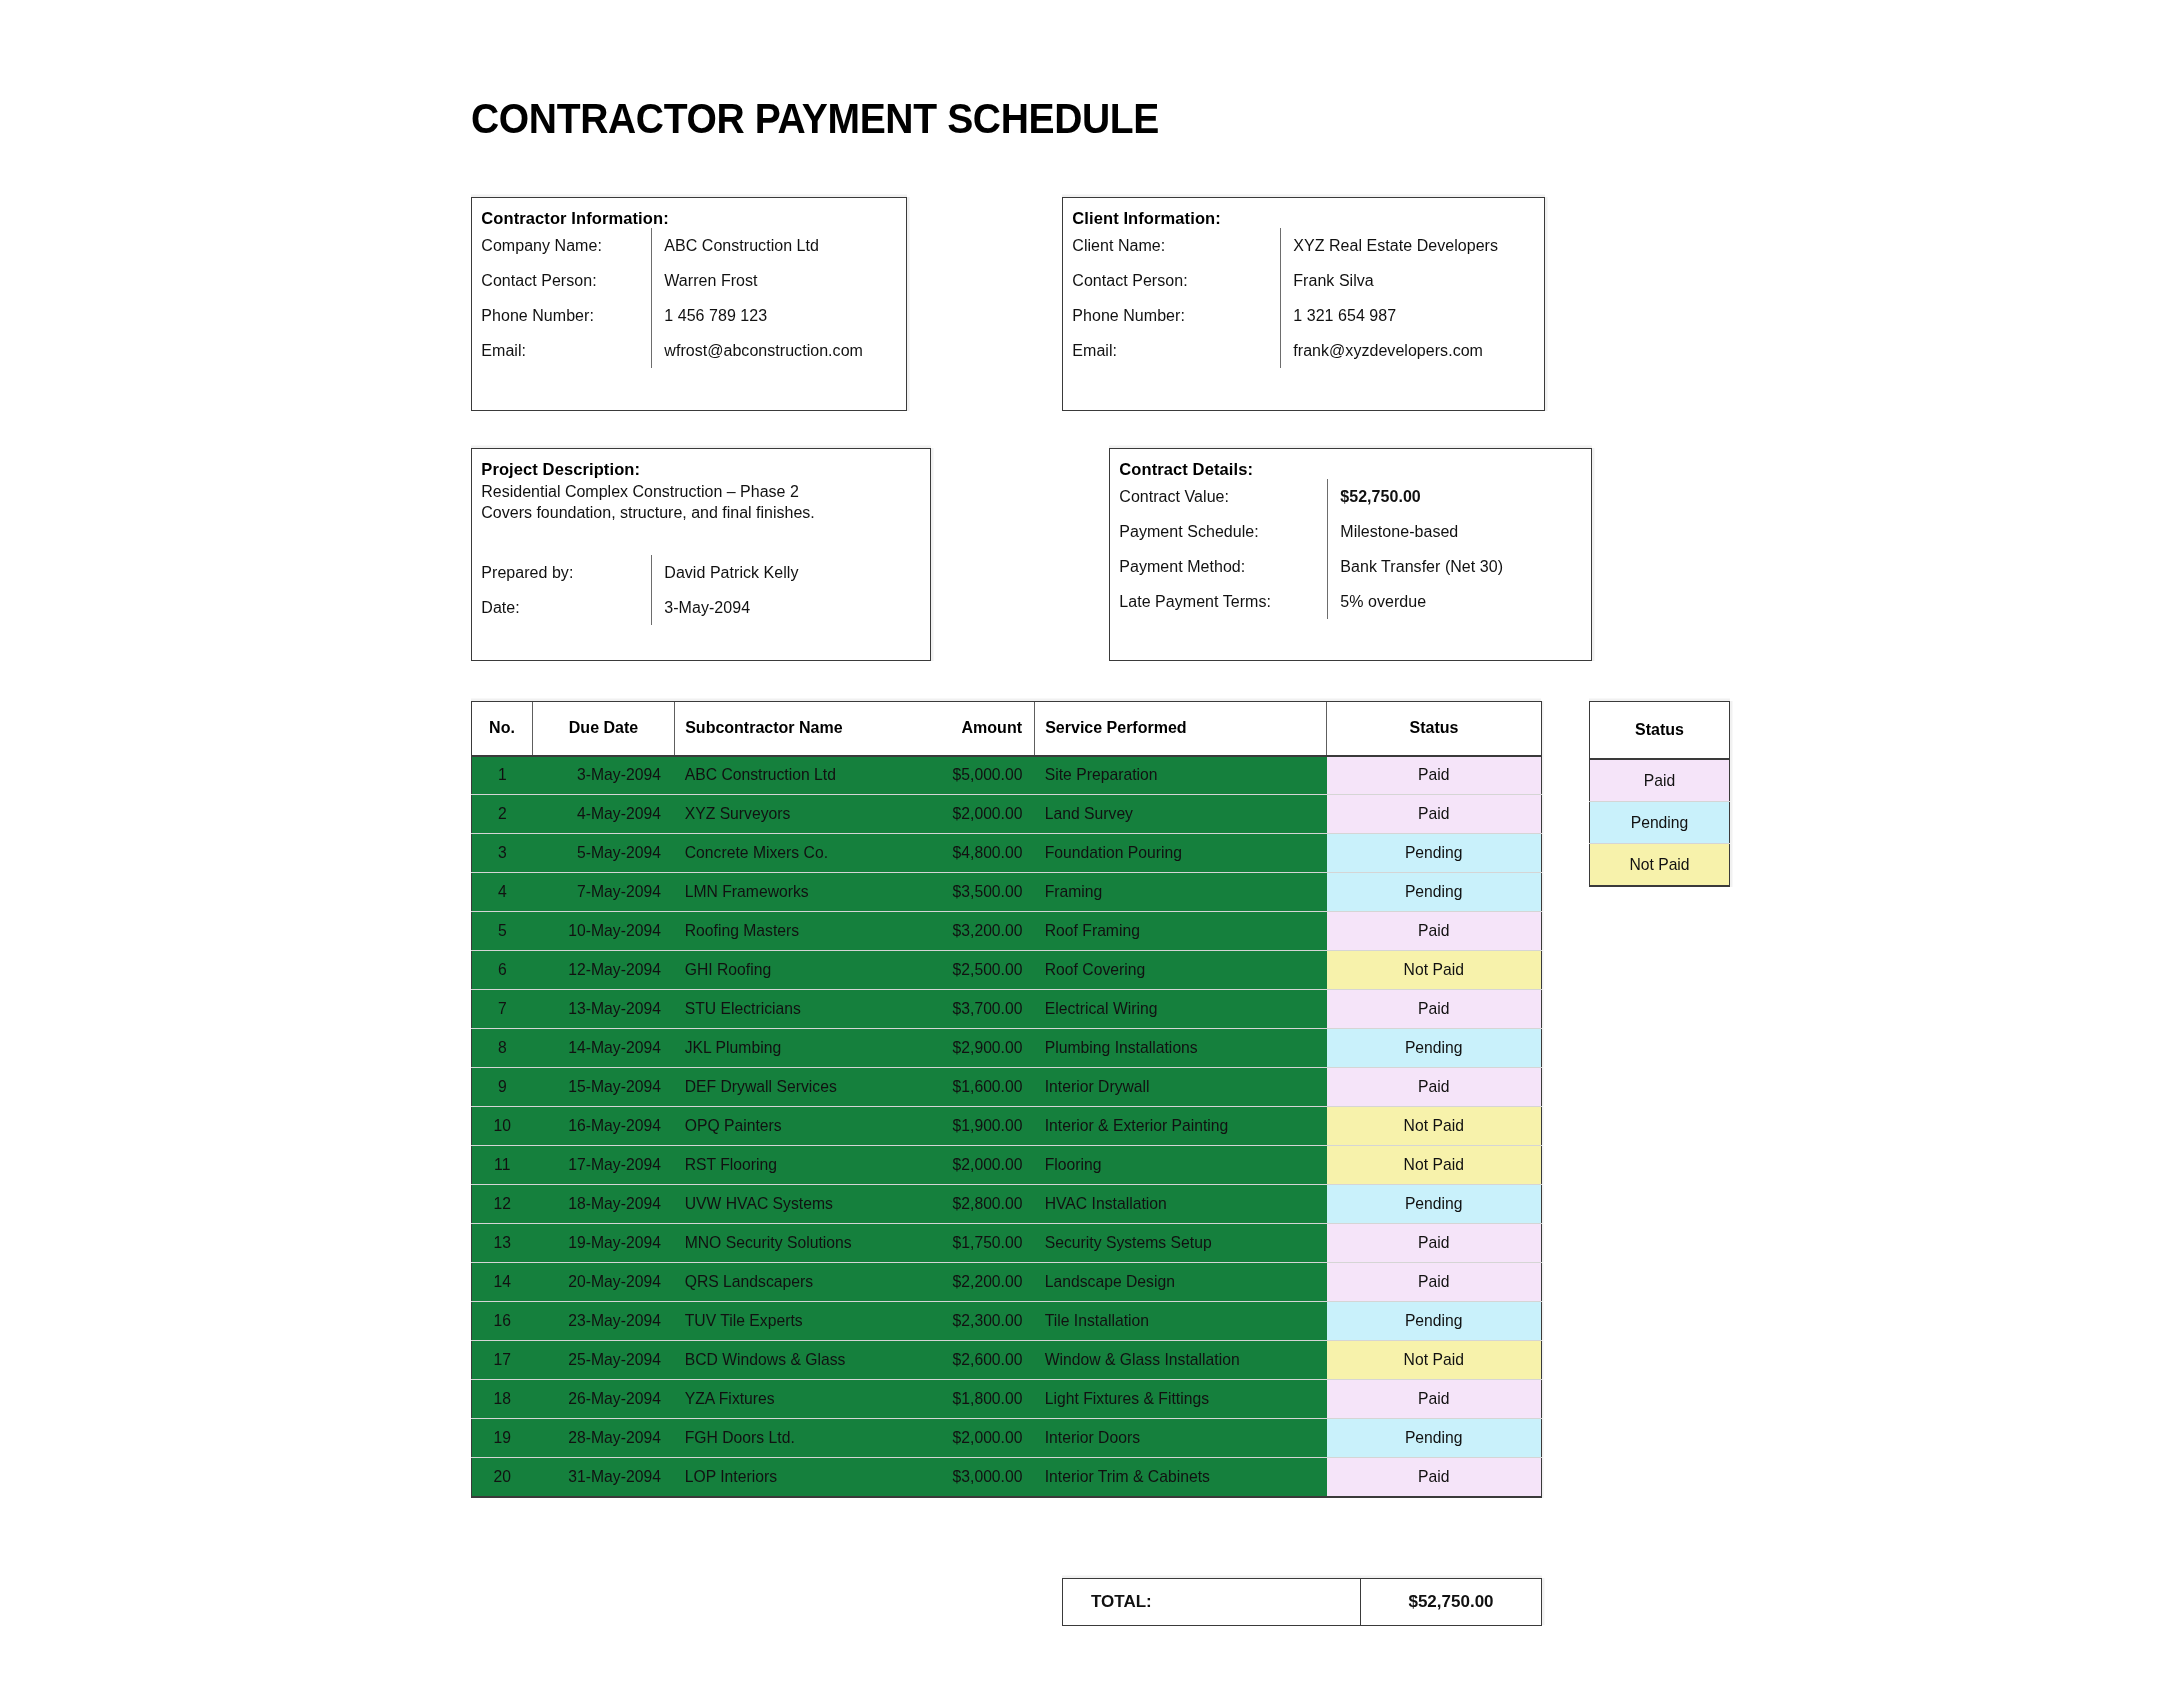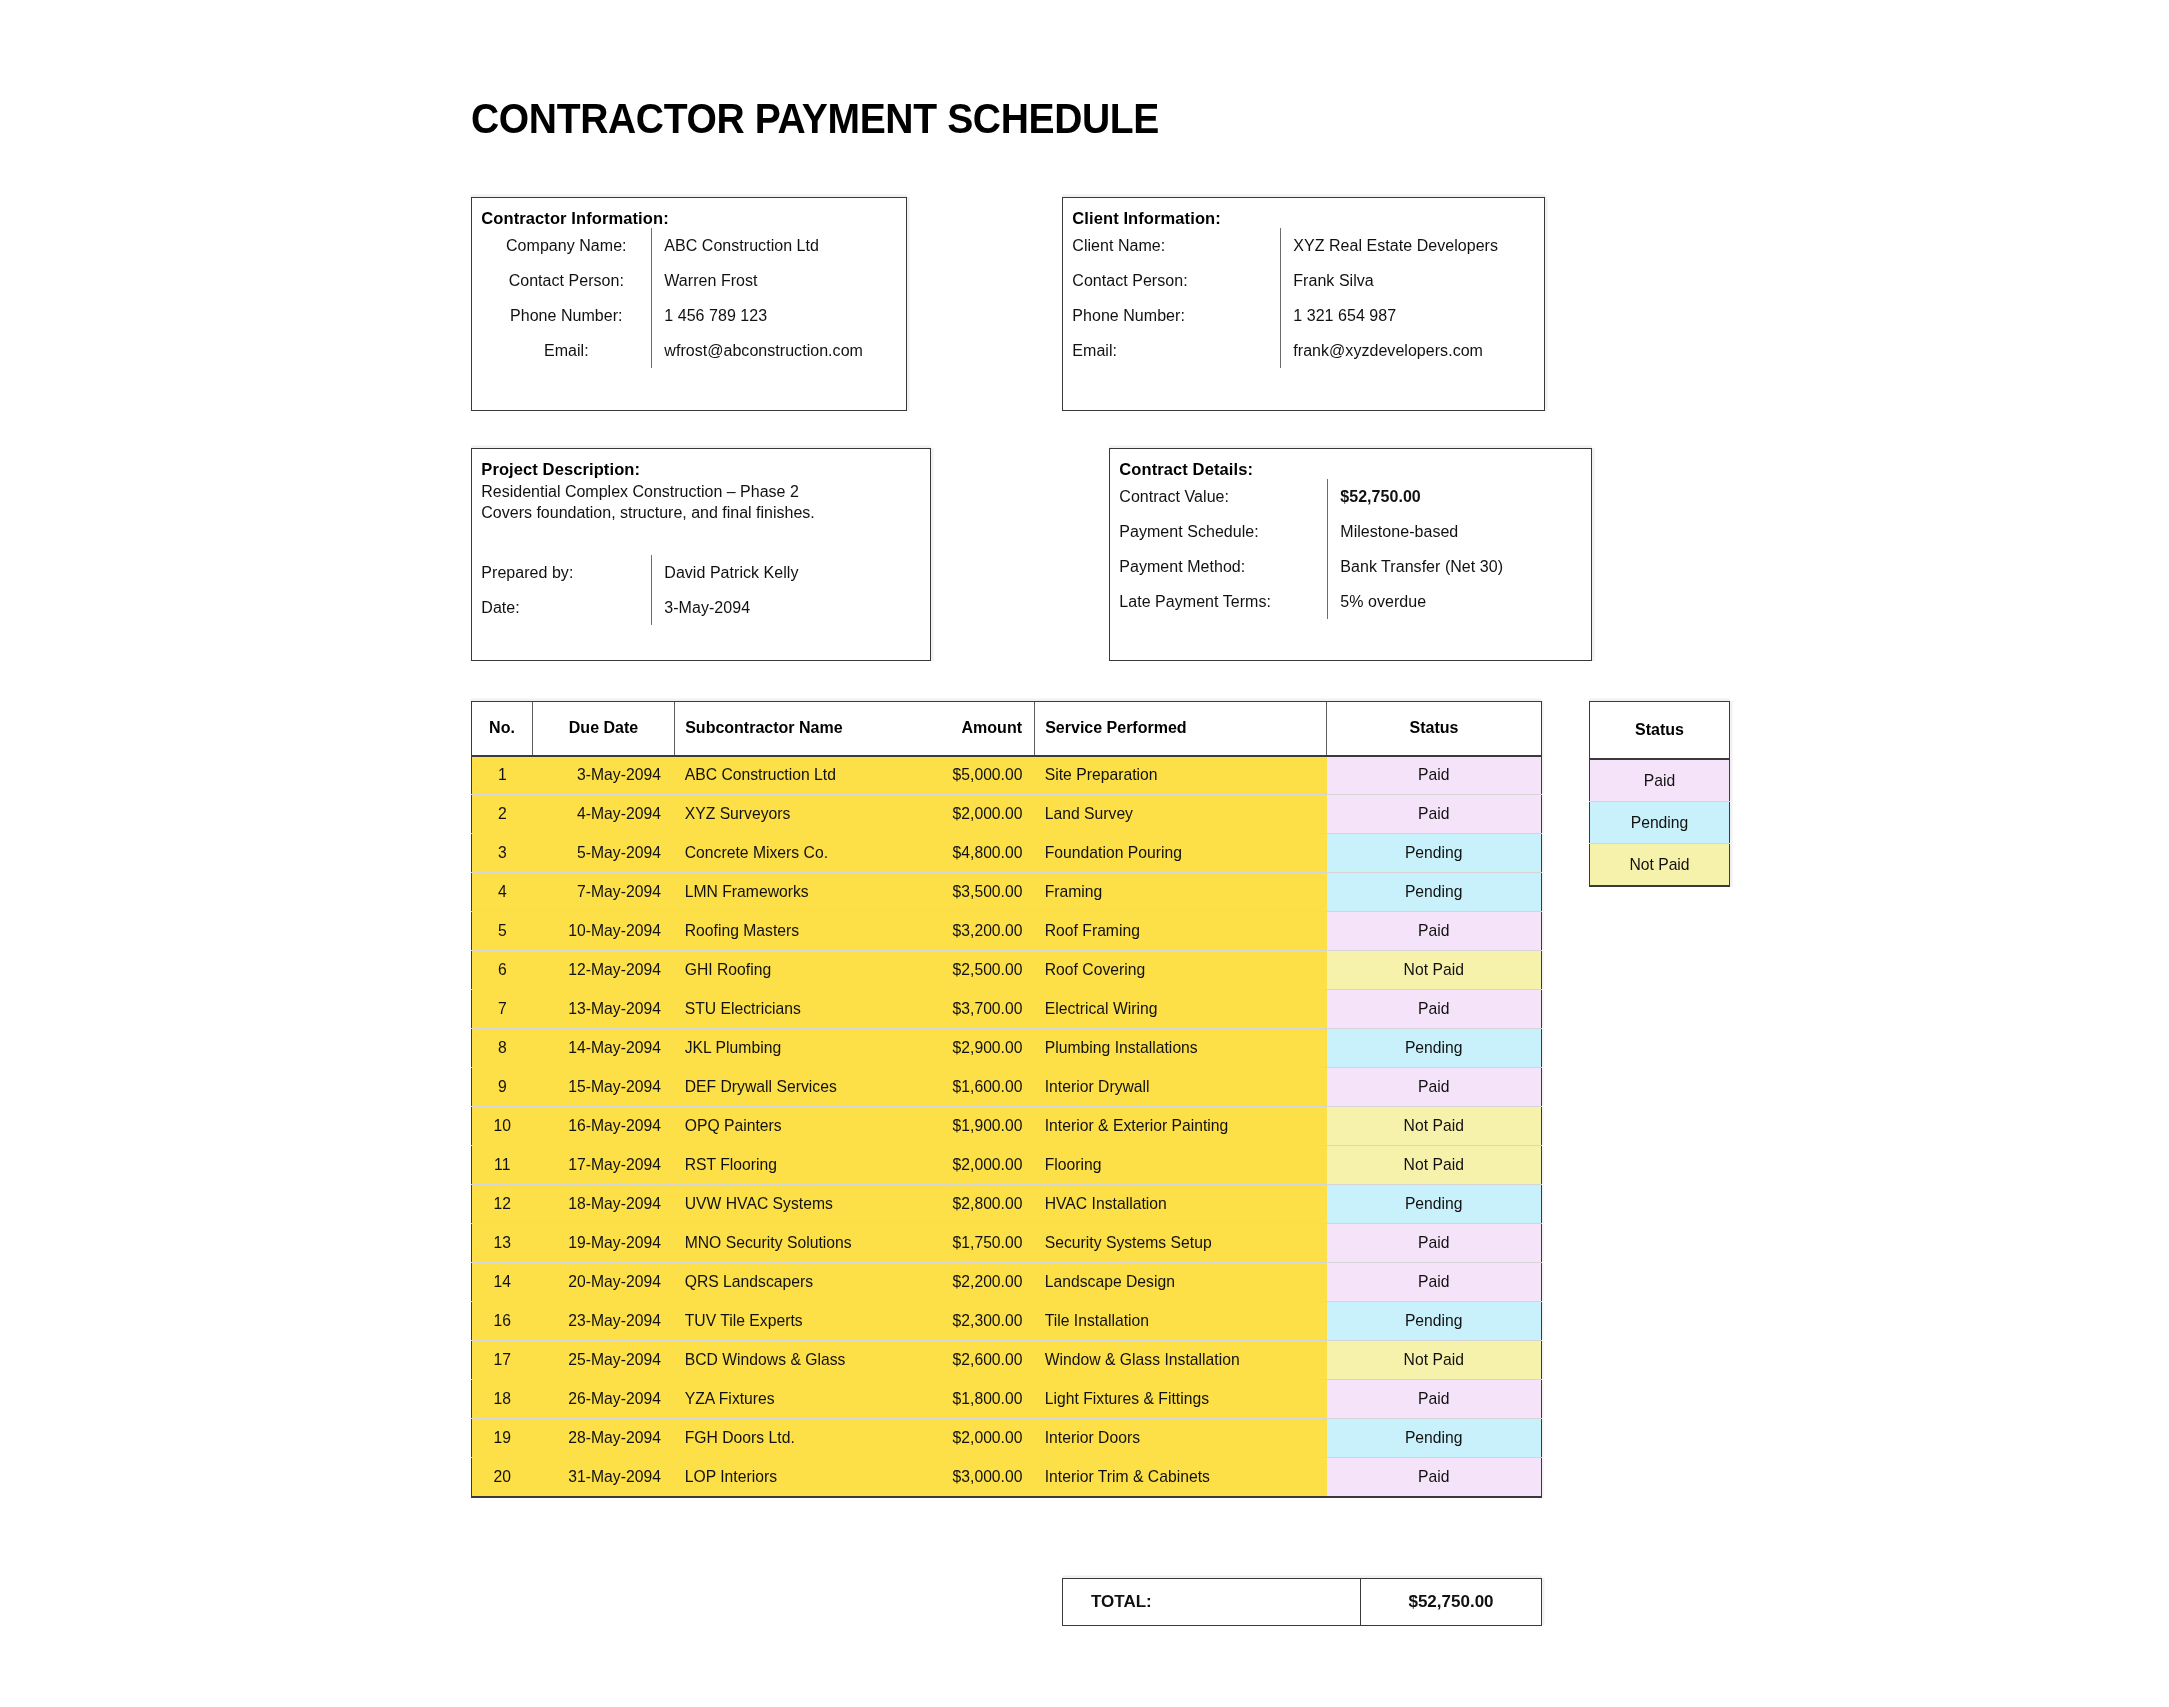--- a/index.html
+++ b/index.html
@@ -65,21 +65,21 @@
   .kv-amount {
     font-weight: bold;
     font-size: 18px;
   }
 
   #contractor-box { left: 471px;  top: 197px; width: 436px; height: 214px; }
   #client-box     { left: 1062px; top: 197px; width: 483px; height: 214px; }
   #project-box    { left: 471px;  top: 448px; width: 460px; height: 213px; }
   #contract-box   { left: 1062px; top: 448px; width: 483px; height: 213px; margin-left: 47px; }
 
-  #contractor-box .kv-table td:first-child { width: 170px; text-align: center; }
+  #contractor-box .kv-table td:first-child { width: 170px; }
   #client-box     .kv-table td:first-child { width: 208px; }
   #project-box    .kv-table td:first-child { width: 170px; }
   #contract-box   .kv-table td:first-child { width: 208px; }
 
   .proj-desc {
     font-size: 16px;
     line-height: 1.33;
     padding: 1.7px 10.2px 0 9.3px;
     color: #111;
   }
@@ -90,21 +90,21 @@
     position: absolute;
     left: 471px;
     top: 701px;
     width: 1070px;
     box-shadow: 0 -2.5px 0 0 #f1f1f1, 2.5px 0 0 0 #f1f1f1;
   }
   table.schedule {
     border-collapse: collapse;
     width: 1070px;
     table-layout: fixed;
-    background: #fde047;
+    background: #15803d;
   }
   table.schedule thead th {
     font-size: 16px;
     font-weight: bold;
     color: #000;
     height: 54px;
     vertical-align: middle;
     background: #ffffff;
     border-top: 1.7px solid #3a3a3a;
     border-bottom: 2.1px solid #3a3a3a;

